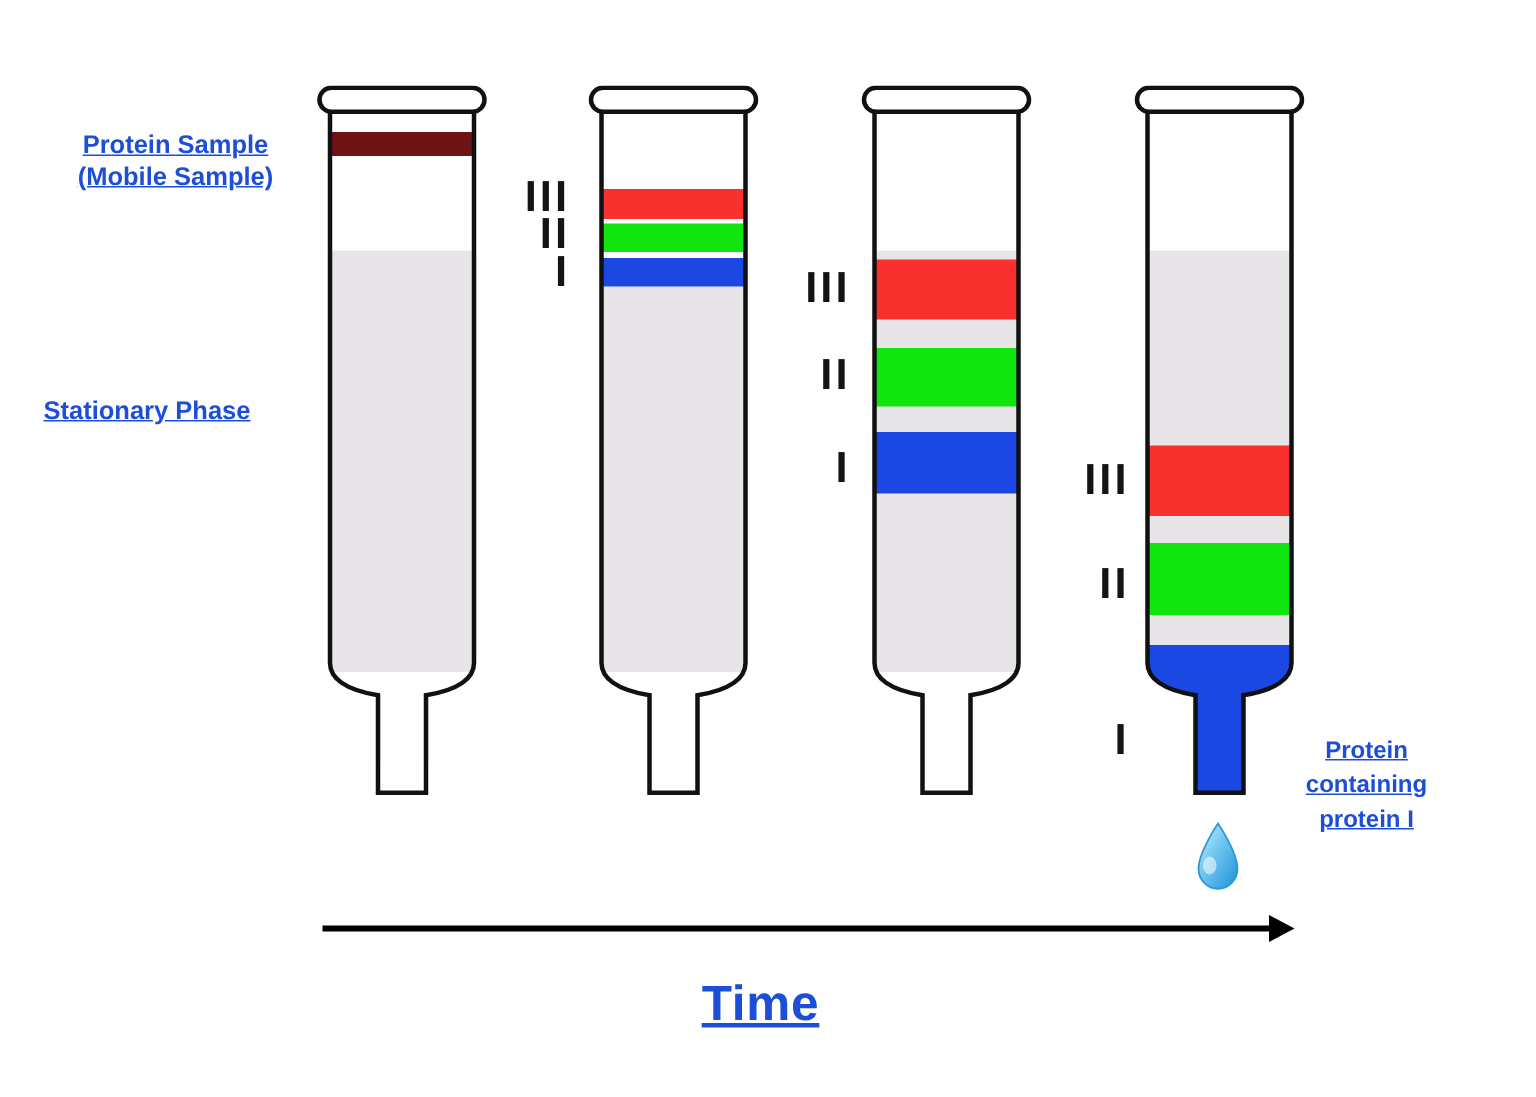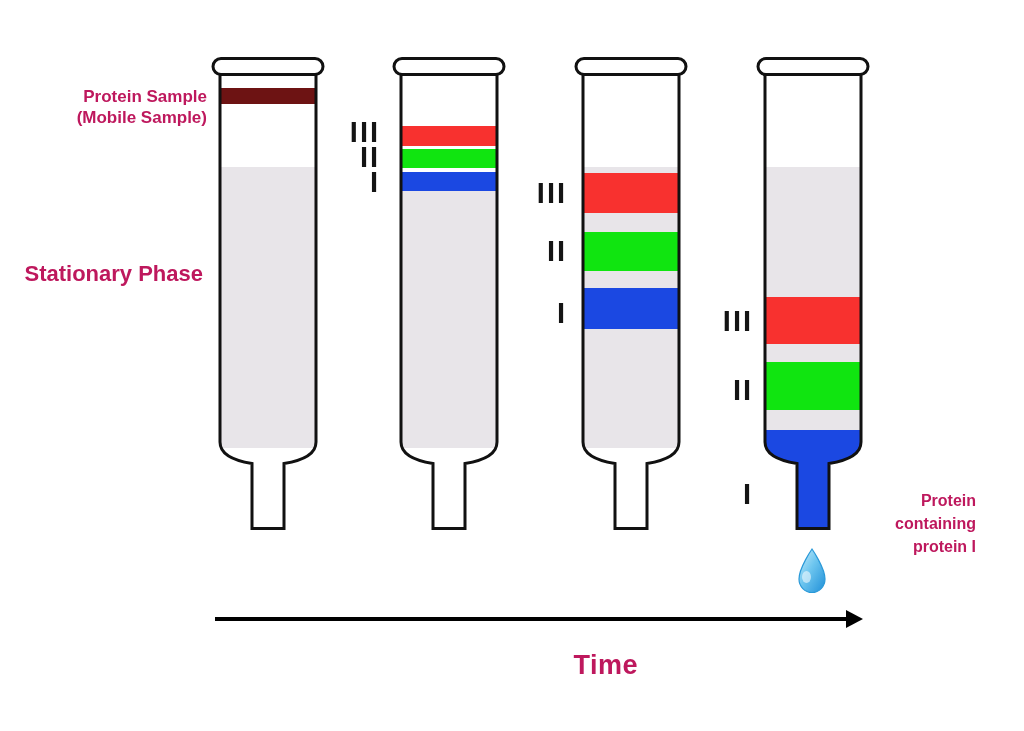--- a/index.html
+++ b/index.html
@@ -1,24 +1,24 @@
 <!DOCTYPE html>
 <html><head>
 <meta charset="utf-8">
 <style>
   html,body{margin:0;padding:0;background:#ffffff;}
   #canvas{position:relative;width:1024px;height:731px;background:#ffffff;overflow:hidden;
           font-family:"Liberation Sans",sans-serif;color:#141414;}
 
   
-  .txt{position:absolute;text-align:right;font-weight:bold;color:#be185d;}
+  .txt{position:absolute;text-align:center;font-weight:bold;color:#1d4ed8;text-decoration:underline;}
   #protein-sample-label{left:27px;top:86px;width:180px;font-size:17px;line-height:21px;}
-  #stationary-phase-label{left:23px;top:264px;width:180px;font-size:22px;line-height:20px;}
+  #stationary-phase-label{left:8px;top:264px;width:180px;font-size:17px;line-height:20px;}
   #effluent-label{left:846px;top:489px;width:130px;font-size:16px;line-height:23px;}
-  #time-label{left:438px;top:650px;width:200px;font-size:27px;letter-spacing:0.5px;}
+  #time-label{left:407px;top:650px;width:200px;font-size:33px;letter-spacing:0.5px;}
 
   
   #columns-layer{position:absolute;left:0;top:0;width:100%;height:100%;}
   .column{position:absolute;top:57px;width:116px;height:478px;}
   .column svg{display:block;}
 
   
   .numeral{position:absolute;transform:translate(-100%,-50%);
            font-weight:bold;font-size:29px;letter-spacing:2px;color:#141414;
            font-family:"Liberation Sans",sans-serif;white-space:nowrap;}

